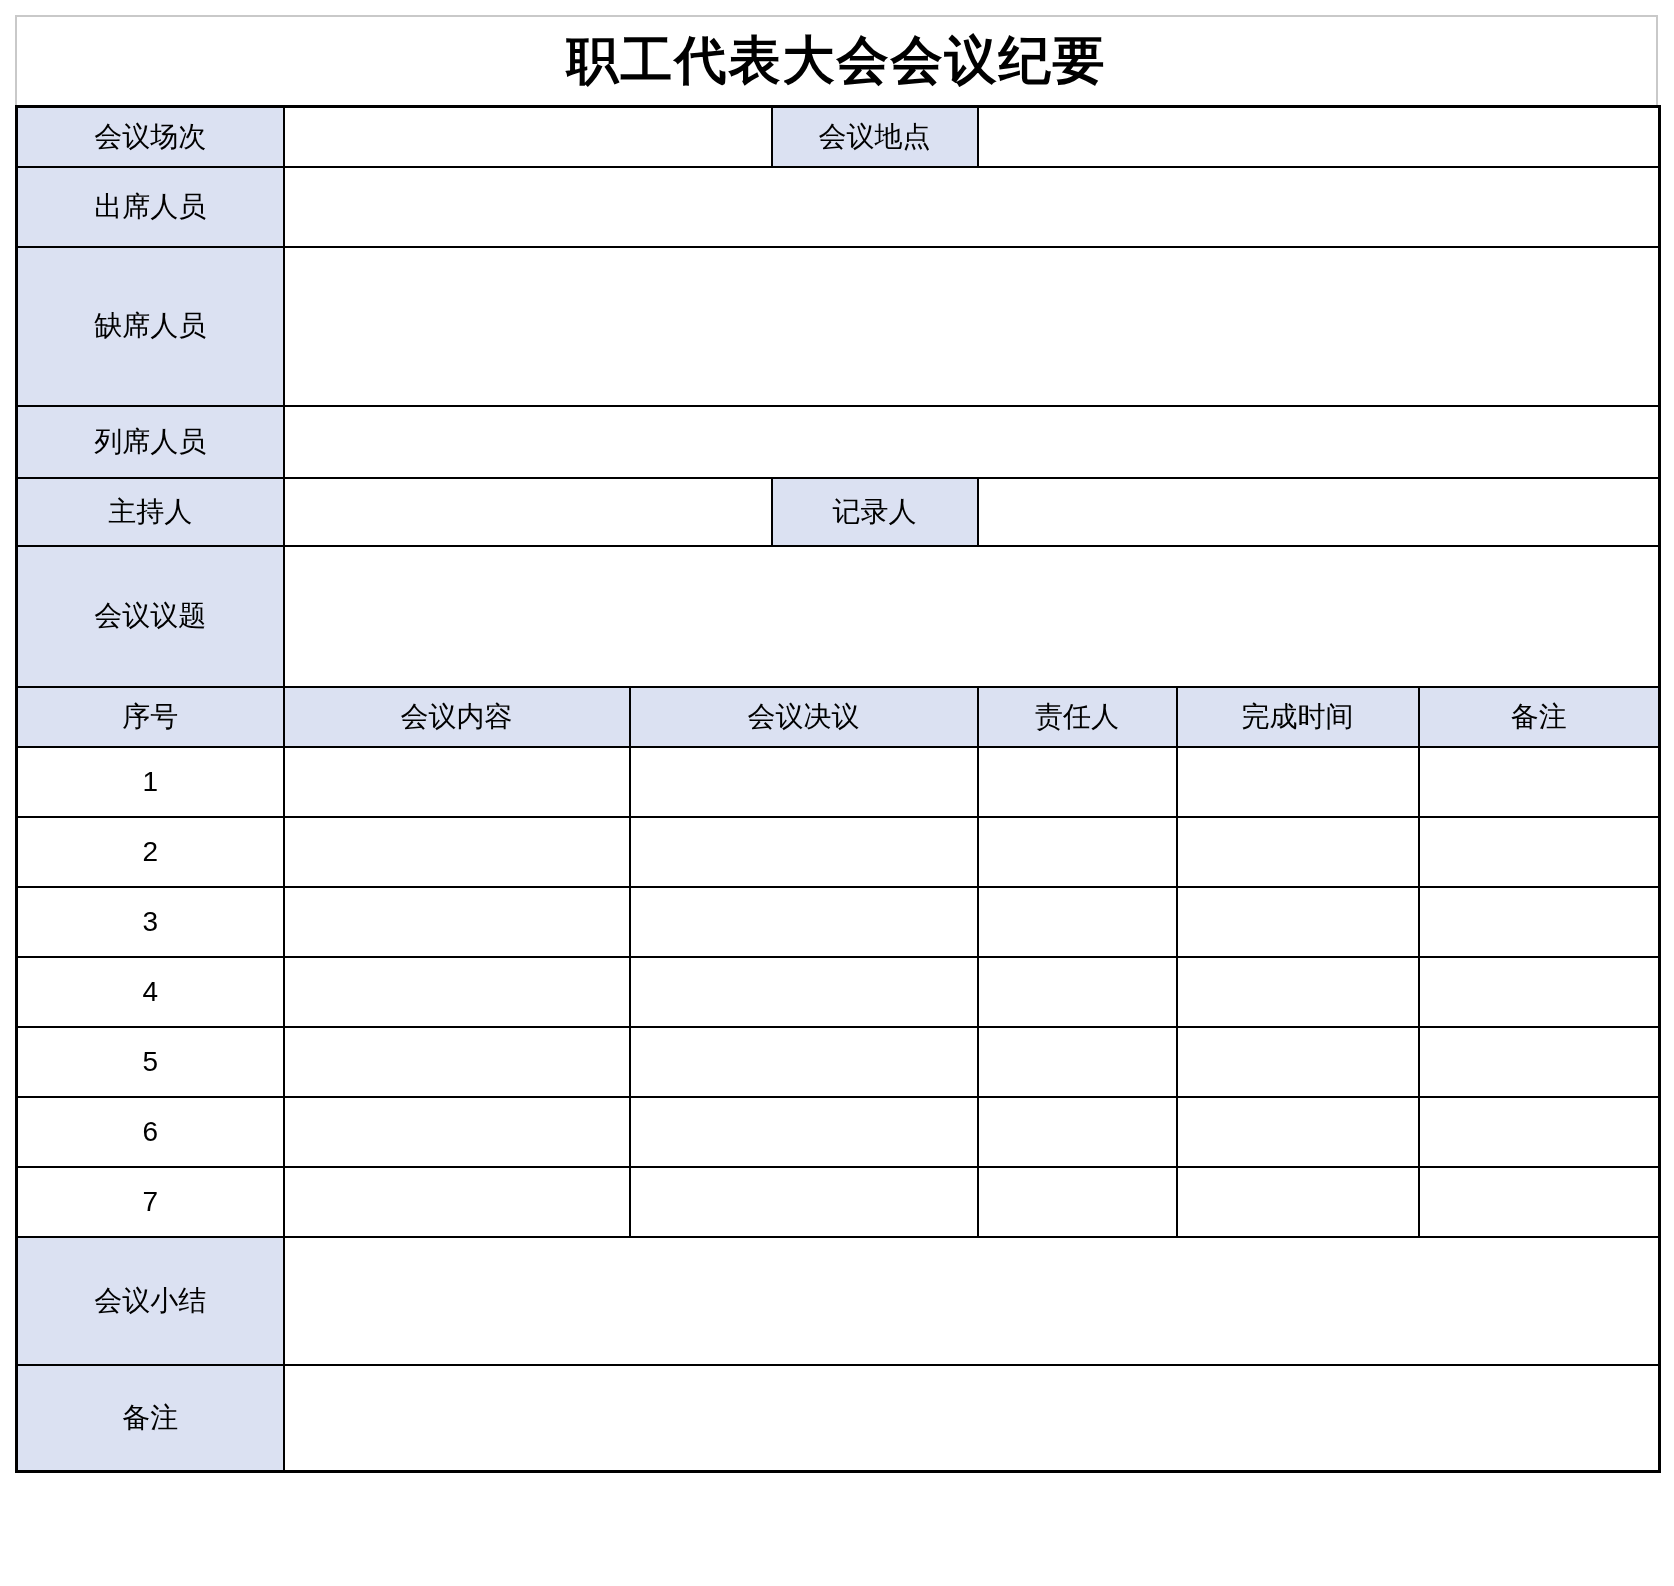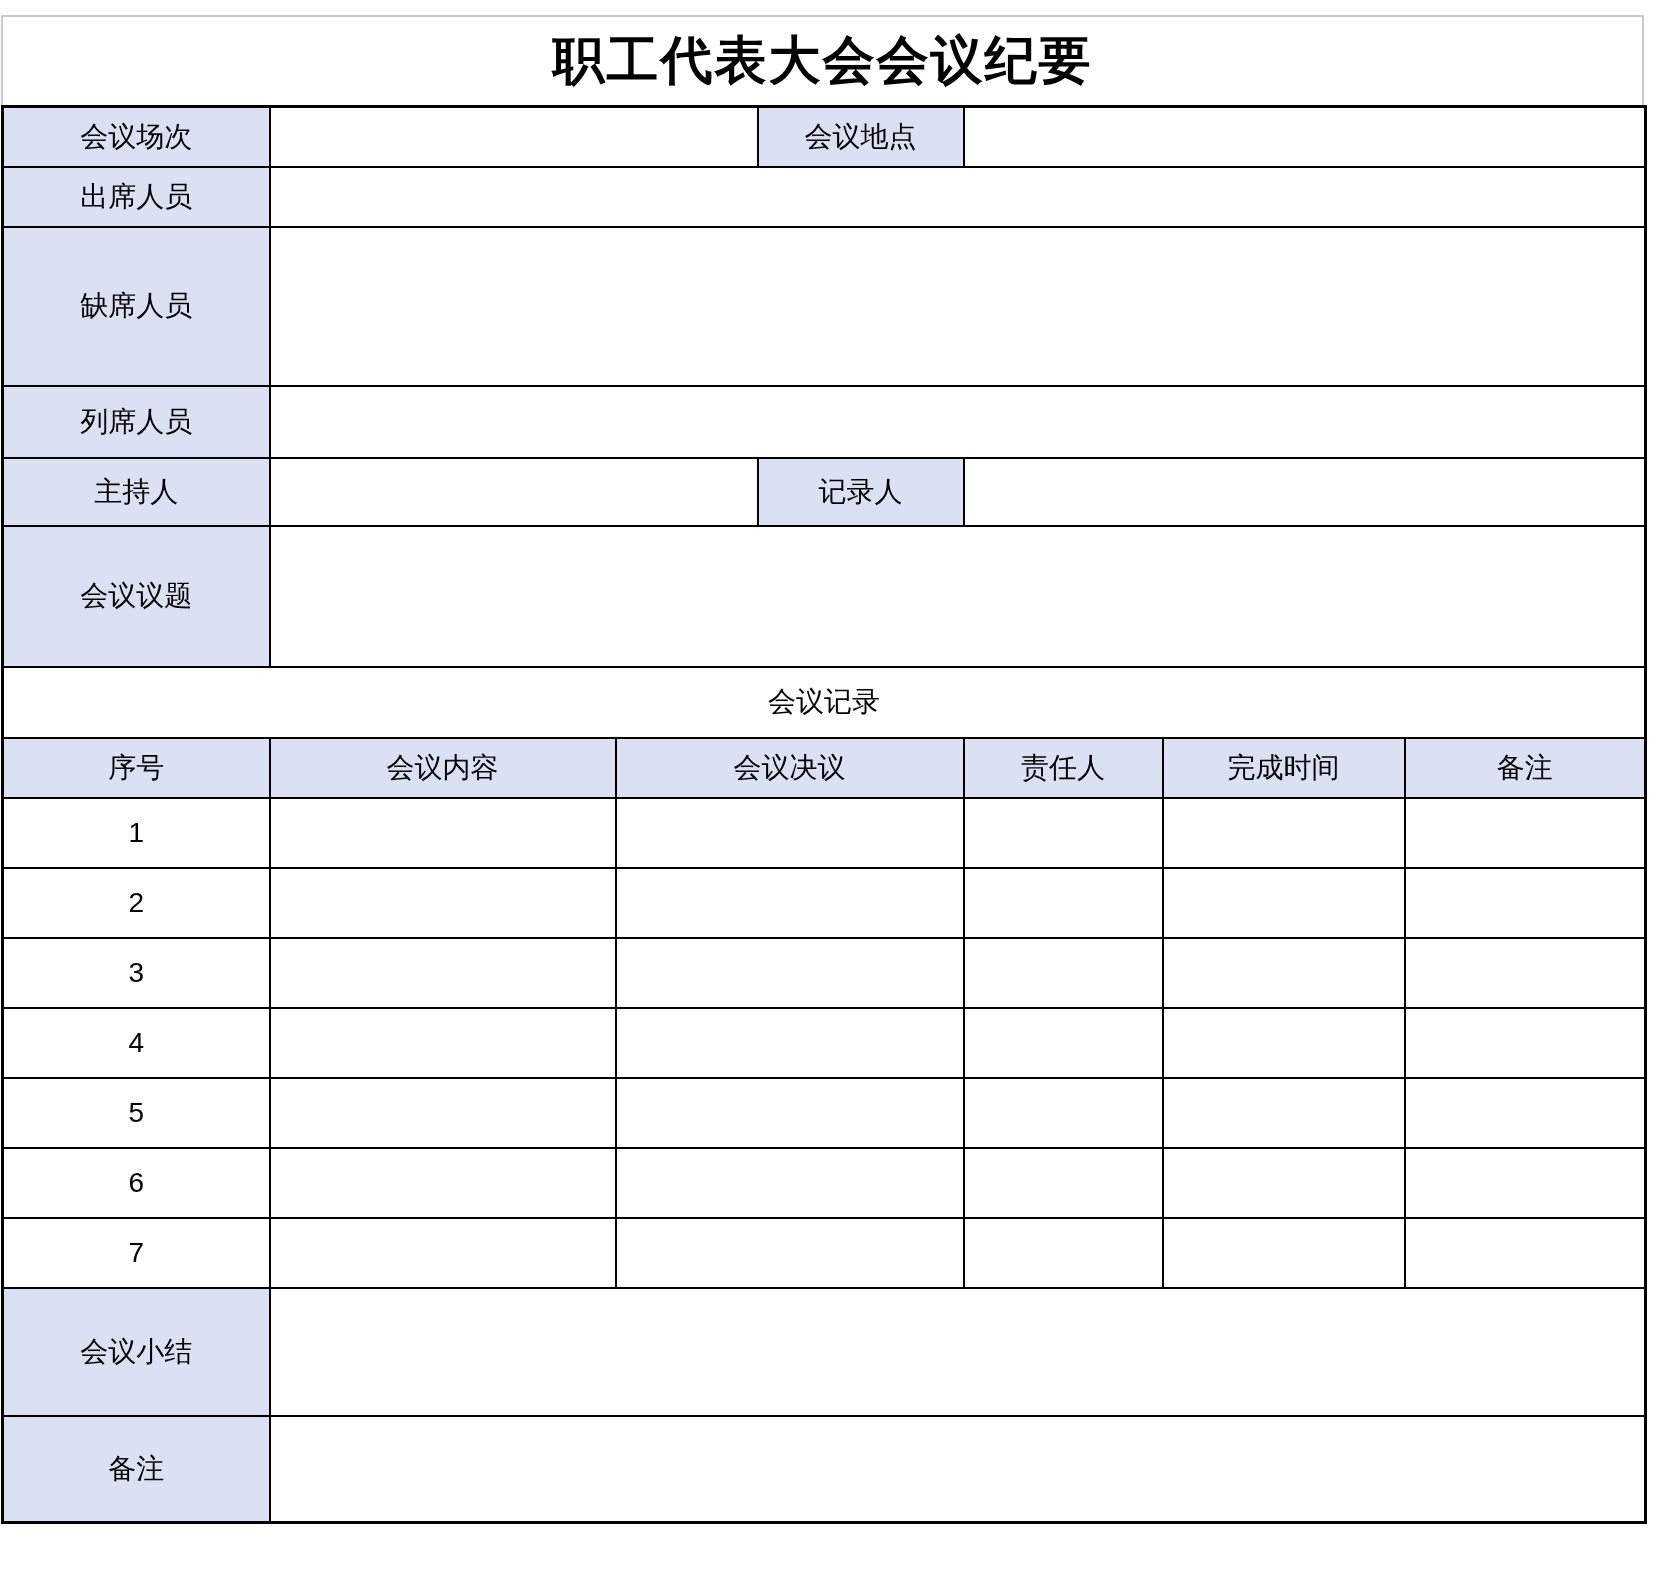--- a/index.html
+++ b/index.html
@@ -6,21 +6,21 @@
     margin: 0;
     padding: 0;
     background: #ffffff;
     width: 1674px;
     height: 1586px;
     font-family: "Liberation Sans", "DejaVu Sans", sans-serif;
     color: #000000;
   }
   .page {
     position: relative;
-    padding: 15px 0 0 1px;
+    padding: 15px 0 0 15px;
     width: 1659px;
   }
   
   .title-box {
     box-sizing: border-box;
     width: 1643px;
     height: 90px;
     border: 2px solid #c9c9c9;
     border-bottom: none;
     display: flex;
@@ -54,21 +54,21 @@
   }
   .lbl {
     background: #dbe1f2;
   }
   .white {
     background: #ffffff;
   }
   
   tr.r-session   { height: 60px; }
   tr.r-time      { height: 73px; }
-  tr.r-attend    { height: 60px; }
+  tr.r-attend    { height: 80px; }
   tr.r-absent    { height: 159px; }
   tr.r-observe   { height: 72px; }
   tr.r-host      { height: 68px; }
   tr.r-topics    { height: 141px; }
   tr.r-rectitle  { height: 71px; }
   tr.r-head      { height: 60px; }
   tr.r-item      { height: 70px; }
   tr.r-summary   { height: 128px; }
   tr.r-remarks   { height: 107px; }
   .time-cell {
@@ -125,23 +125,20 @@
       <td class="white" colspan="2"></td>
       <td class="lbl">记录人</td>
       <td class="white" colspan="3"></td>
     </tr>
 
     <tr class="r-topics">
       <td class="lbl">会议议题</td>
       <td class="white" colspan="6"></td>
     </tr>
 
-    <tr class="r-rectitle">
-      <td class="white" colspan="7">会议记录</td>
-    </tr>
 
     <tr class="r-head">
       <th class="lbl">序号</th>
       <th class="lbl">会议内容</th>
       <th class="lbl" colspan="2">会议决议</th>
       <th class="lbl">责任人</th>
       <th class="lbl">完成时间</th>
       <th class="lbl">备注</th>
     </tr>
 

